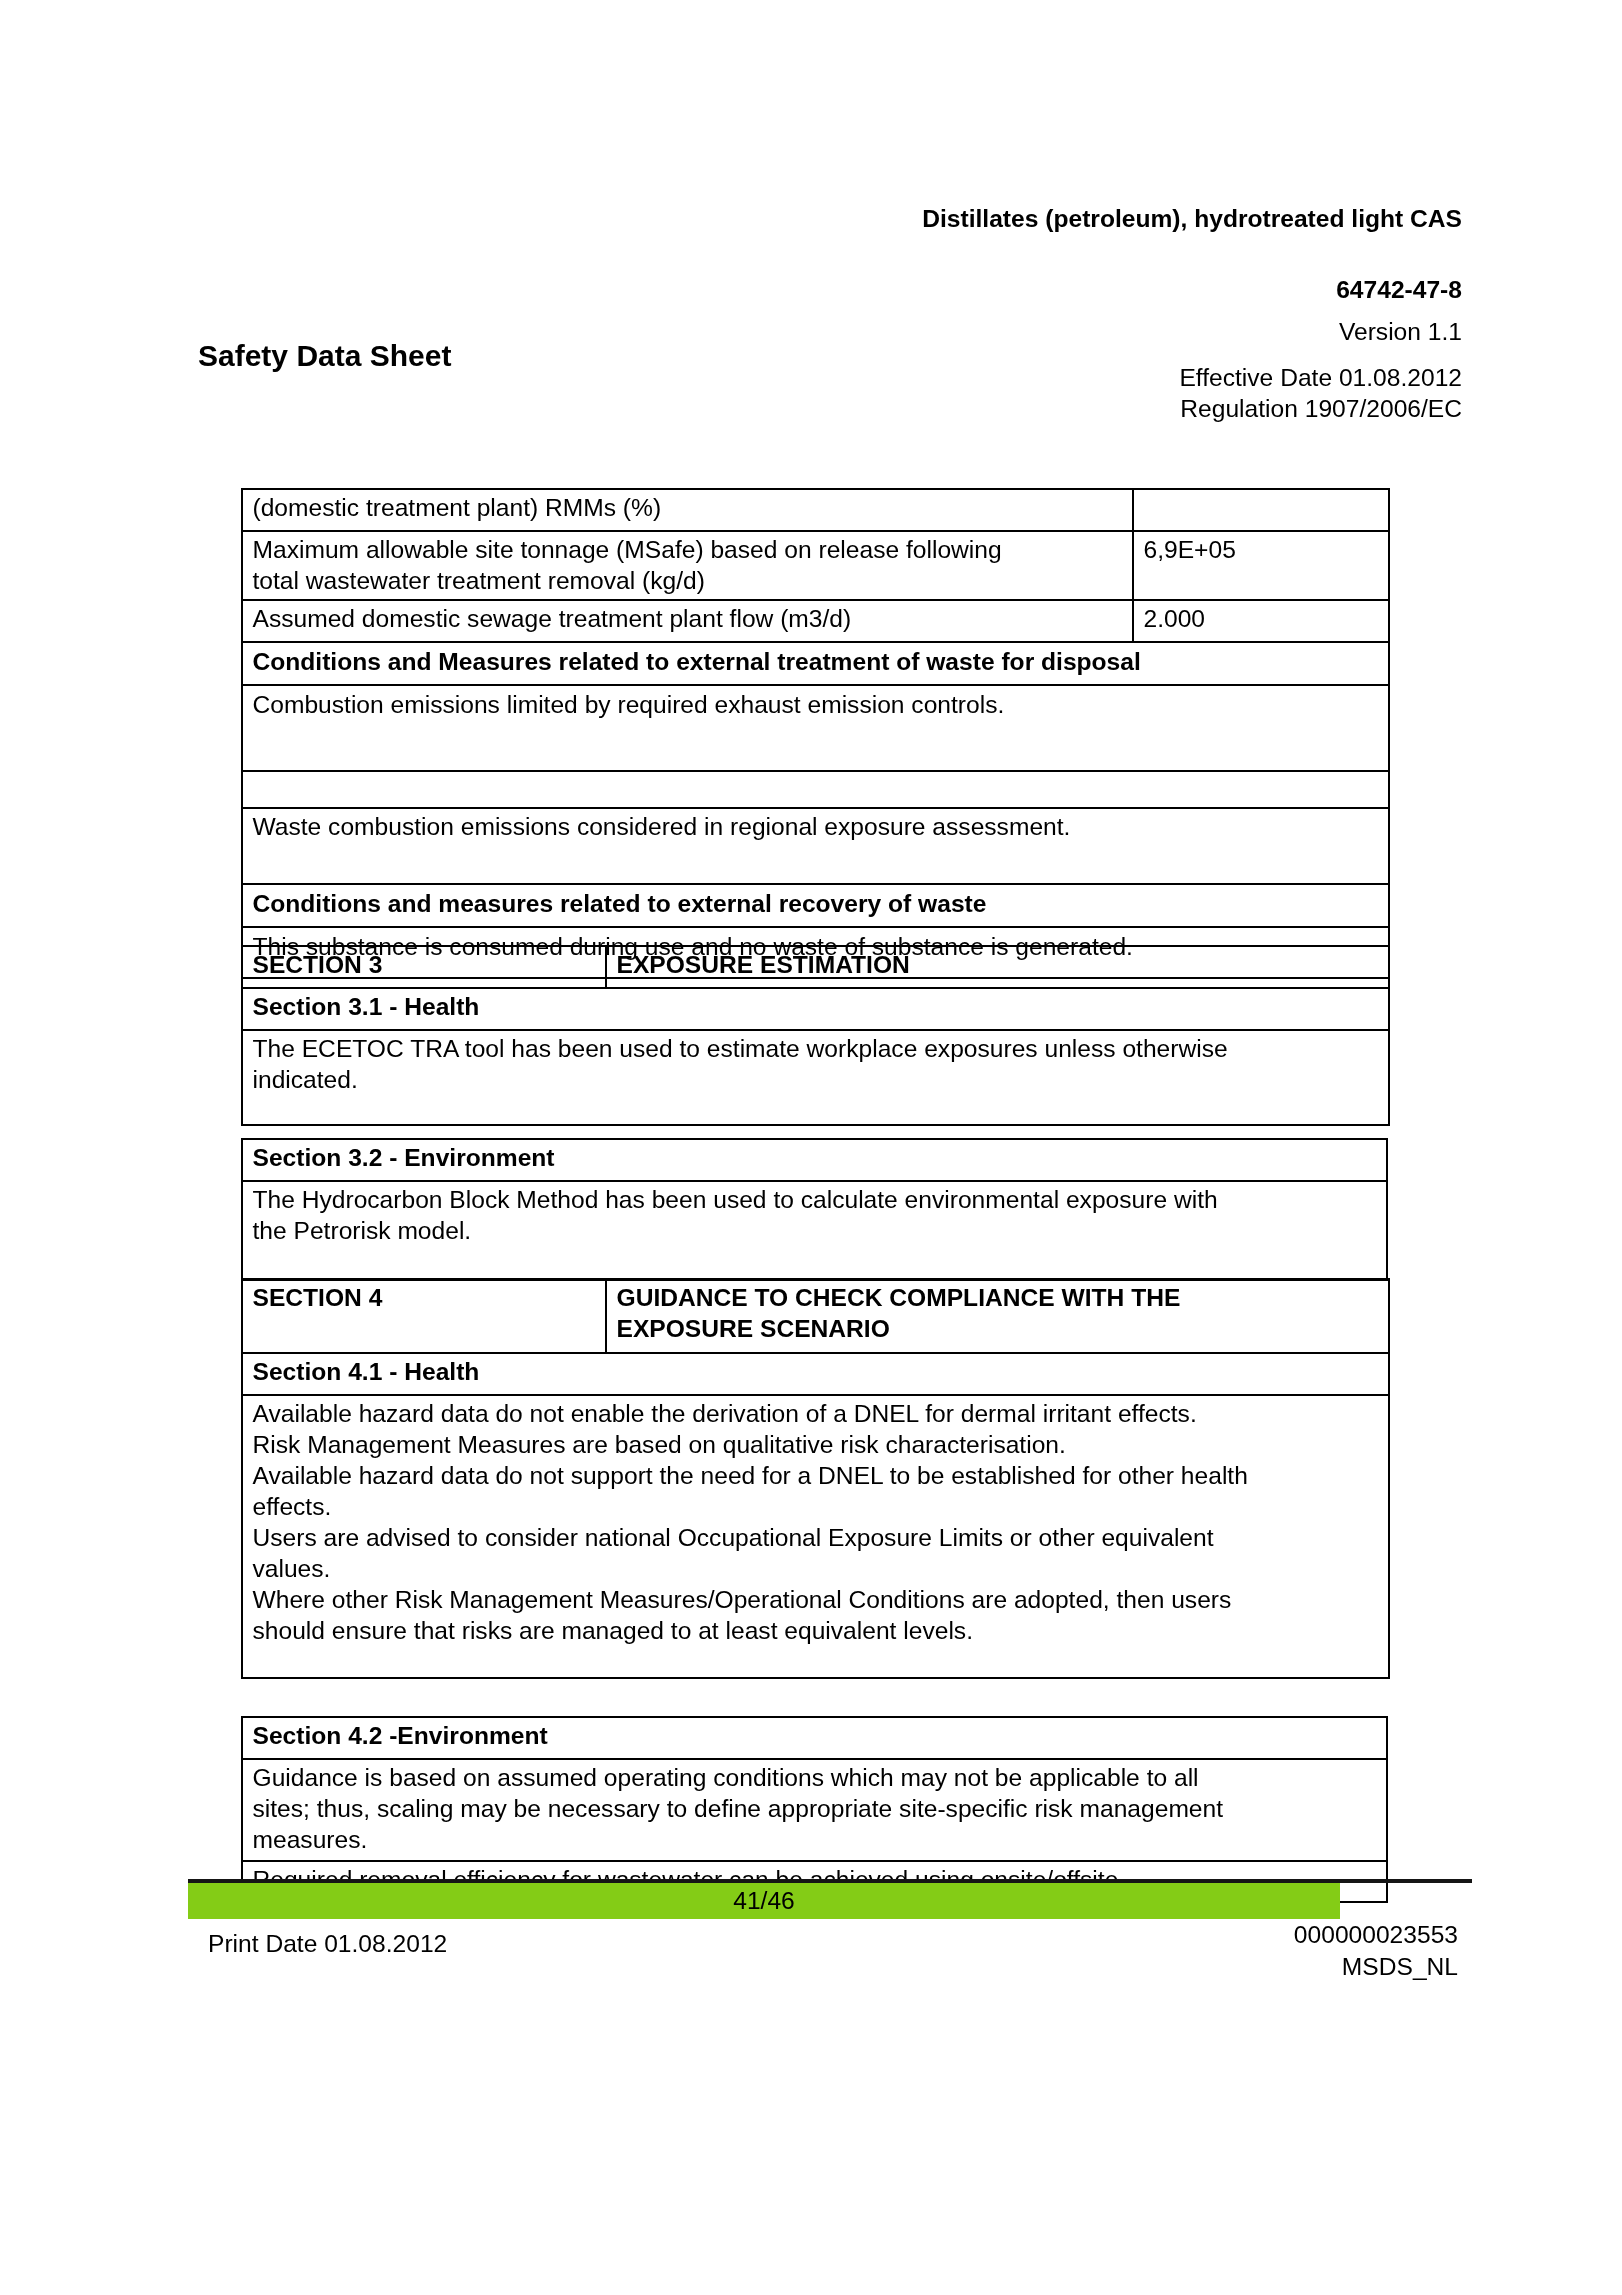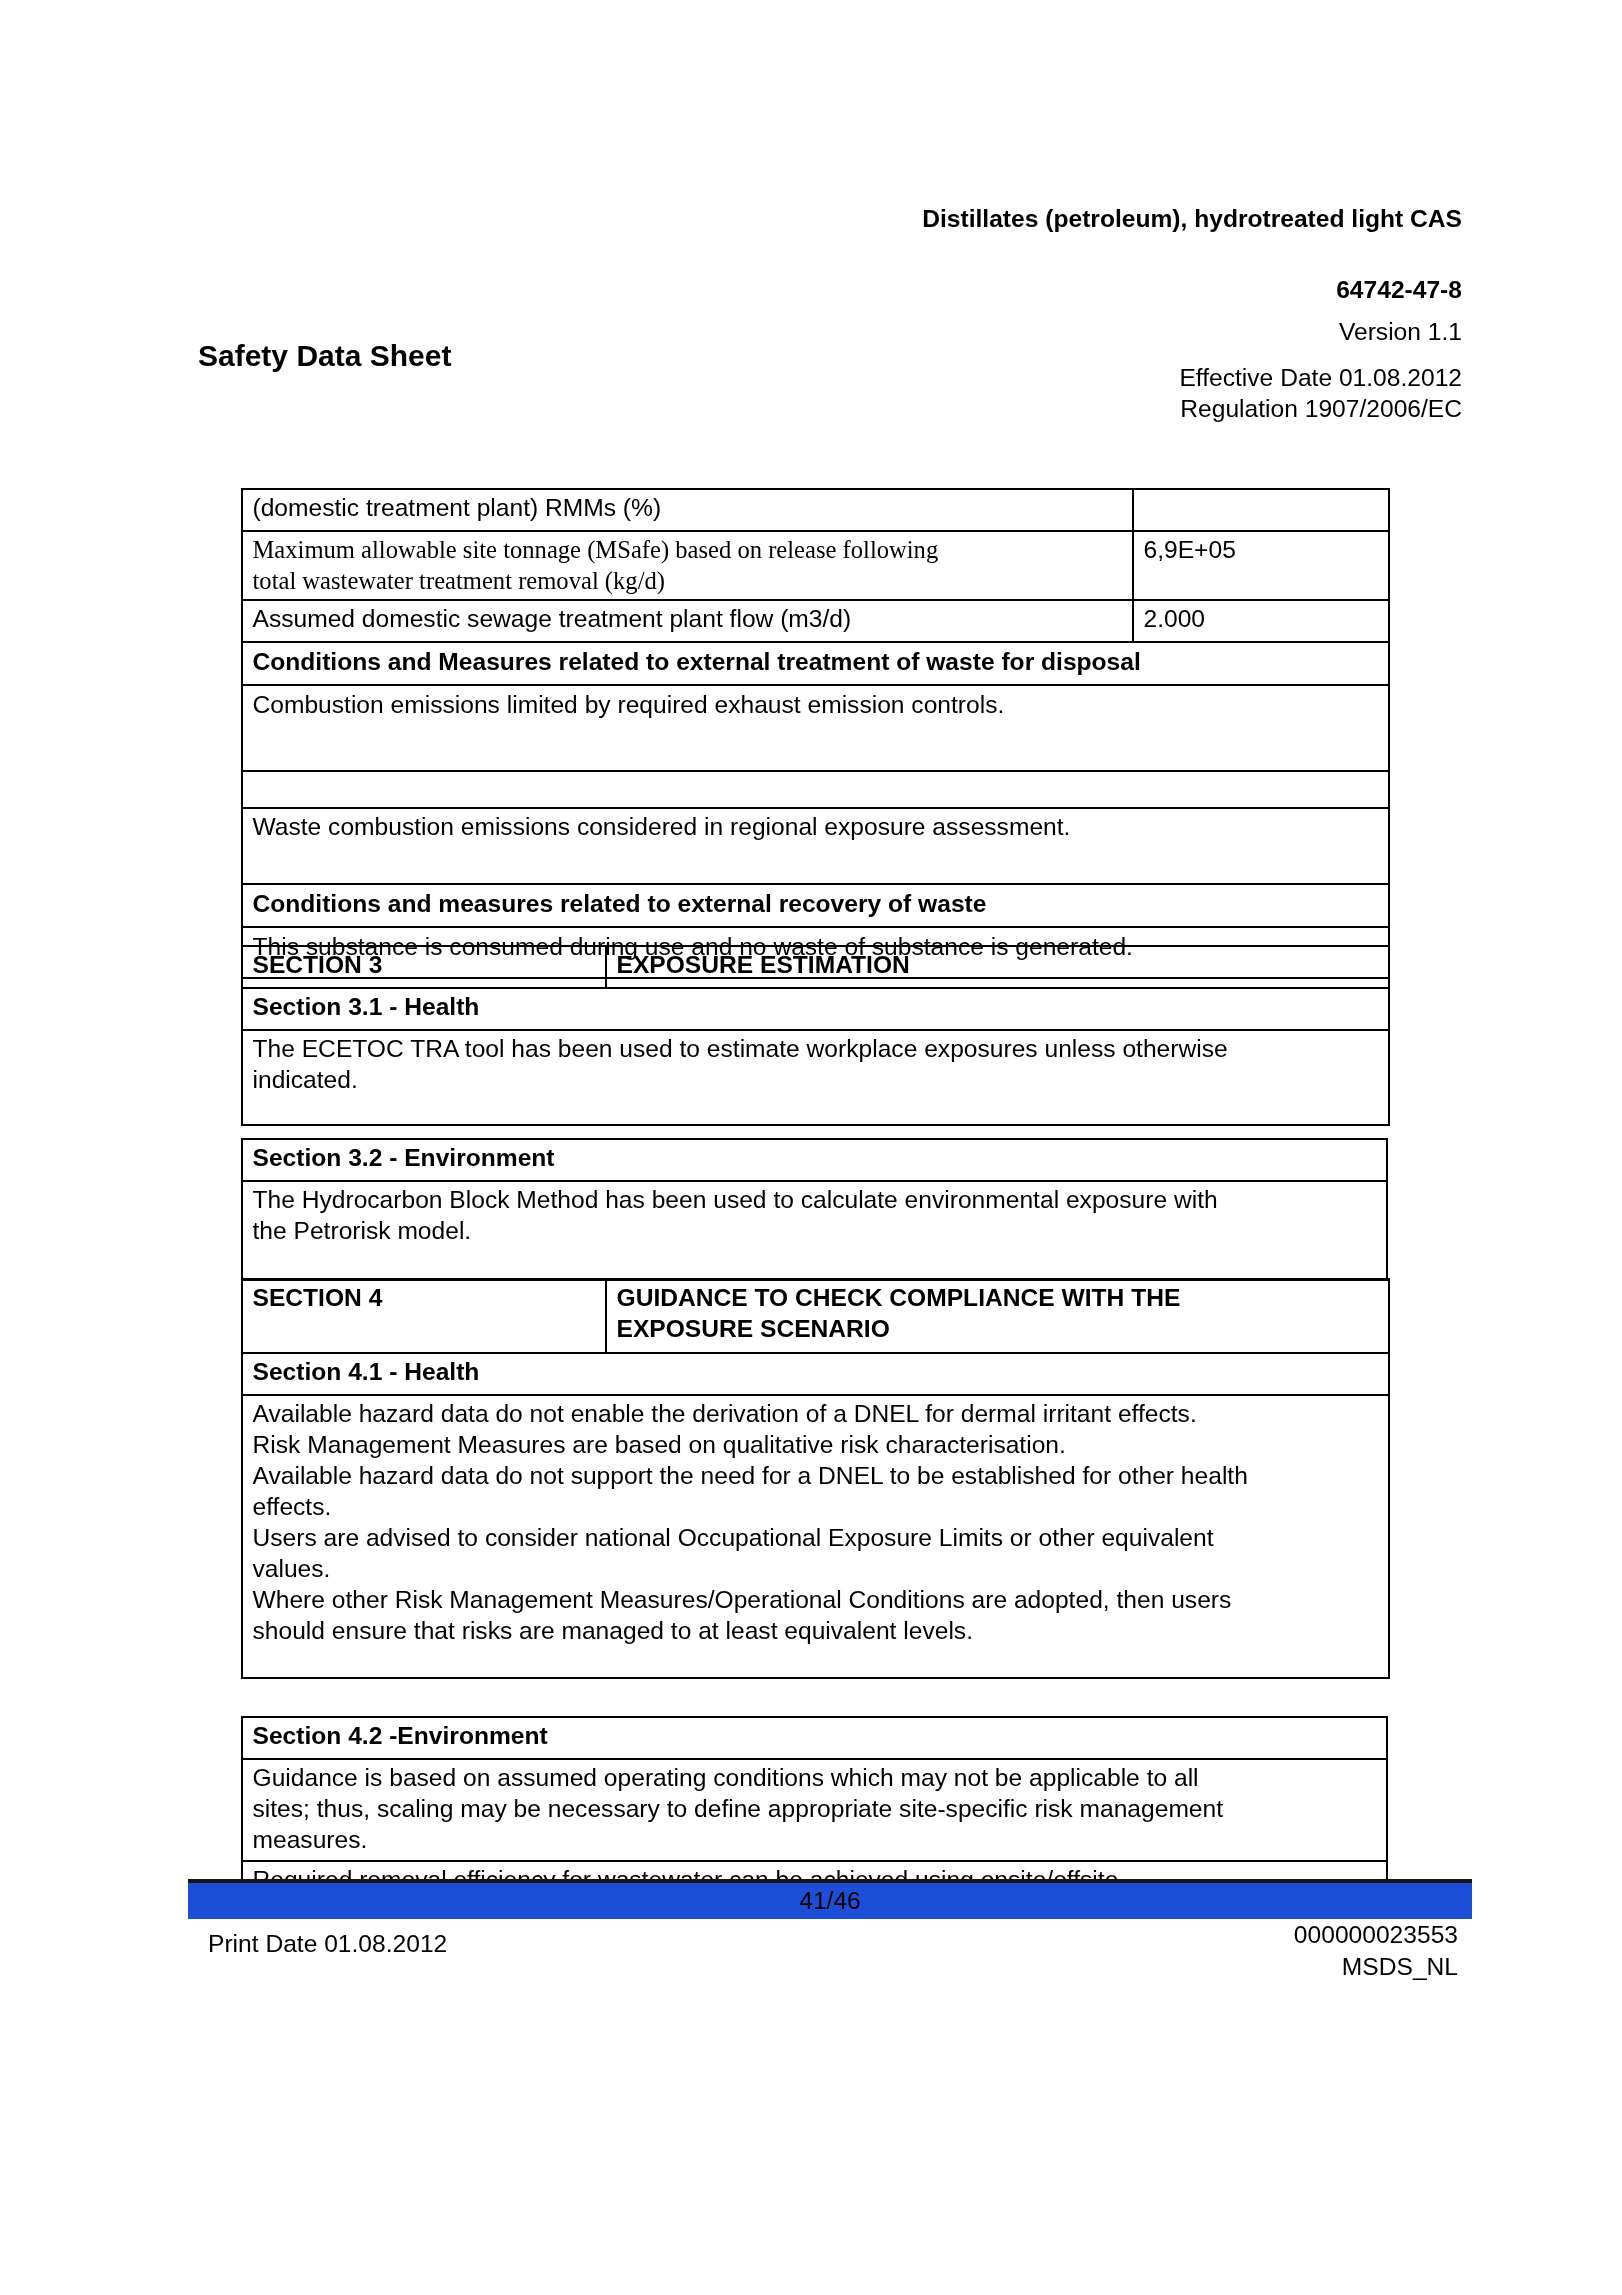--- a/index.html
+++ b/index.html
@@ -43,33 +43,33 @@
 
   .t1 { top:488px; }
   .t2 { top:945px; }
   .t3 { top:1138px; }
   .t4 { top:1278px; }
   .t5 { top:1716px; }
 
   .h44 { height:35px;margin-left:15px; }
   .h46 { height:36px; }
   .h56 { height:44px; }
-  .h78 { height:62px;font-family:Liberation Serif, serif; }
+  .h78 { height:62px; }
   .h84 { height:67px; }
   .h88 { height:70px; }
   .h100 { height:79px; }
   .h112 { height:89px; }
   .h116 { height:92px; }
   .h120 { height:95px; }
   .h350 { height:277px; }
   .h38 { height:30px; }
 
   
   .footer-rule { left:188px; top:1879px; width:1284px; height:4px; background:#151515; }
-  .footer-bar  { left:188px; top:1883px; width:1284px; height:36px; background:#1d4ed8;
+  .footer-bar  { left:188px; top:1883px; width:1152px; height:36px; background:#84cc16;
                  text-align:center; font-size:24.6px; line-height:36px; }
   .print-date  { left:208px; top:1930px; font-size:24.6px; }
   .doc-ids     { right:165px; top:1919px; text-align:right; font-size:24.6px; line-height:32px; }
 </style>
 </head>
 <body>
 
 <div class="abs header-block">
   <div class="b2">Distillates (petroleum), hydrotreated light CAS</div>
   <div class="b2">64742-47-8</div>

